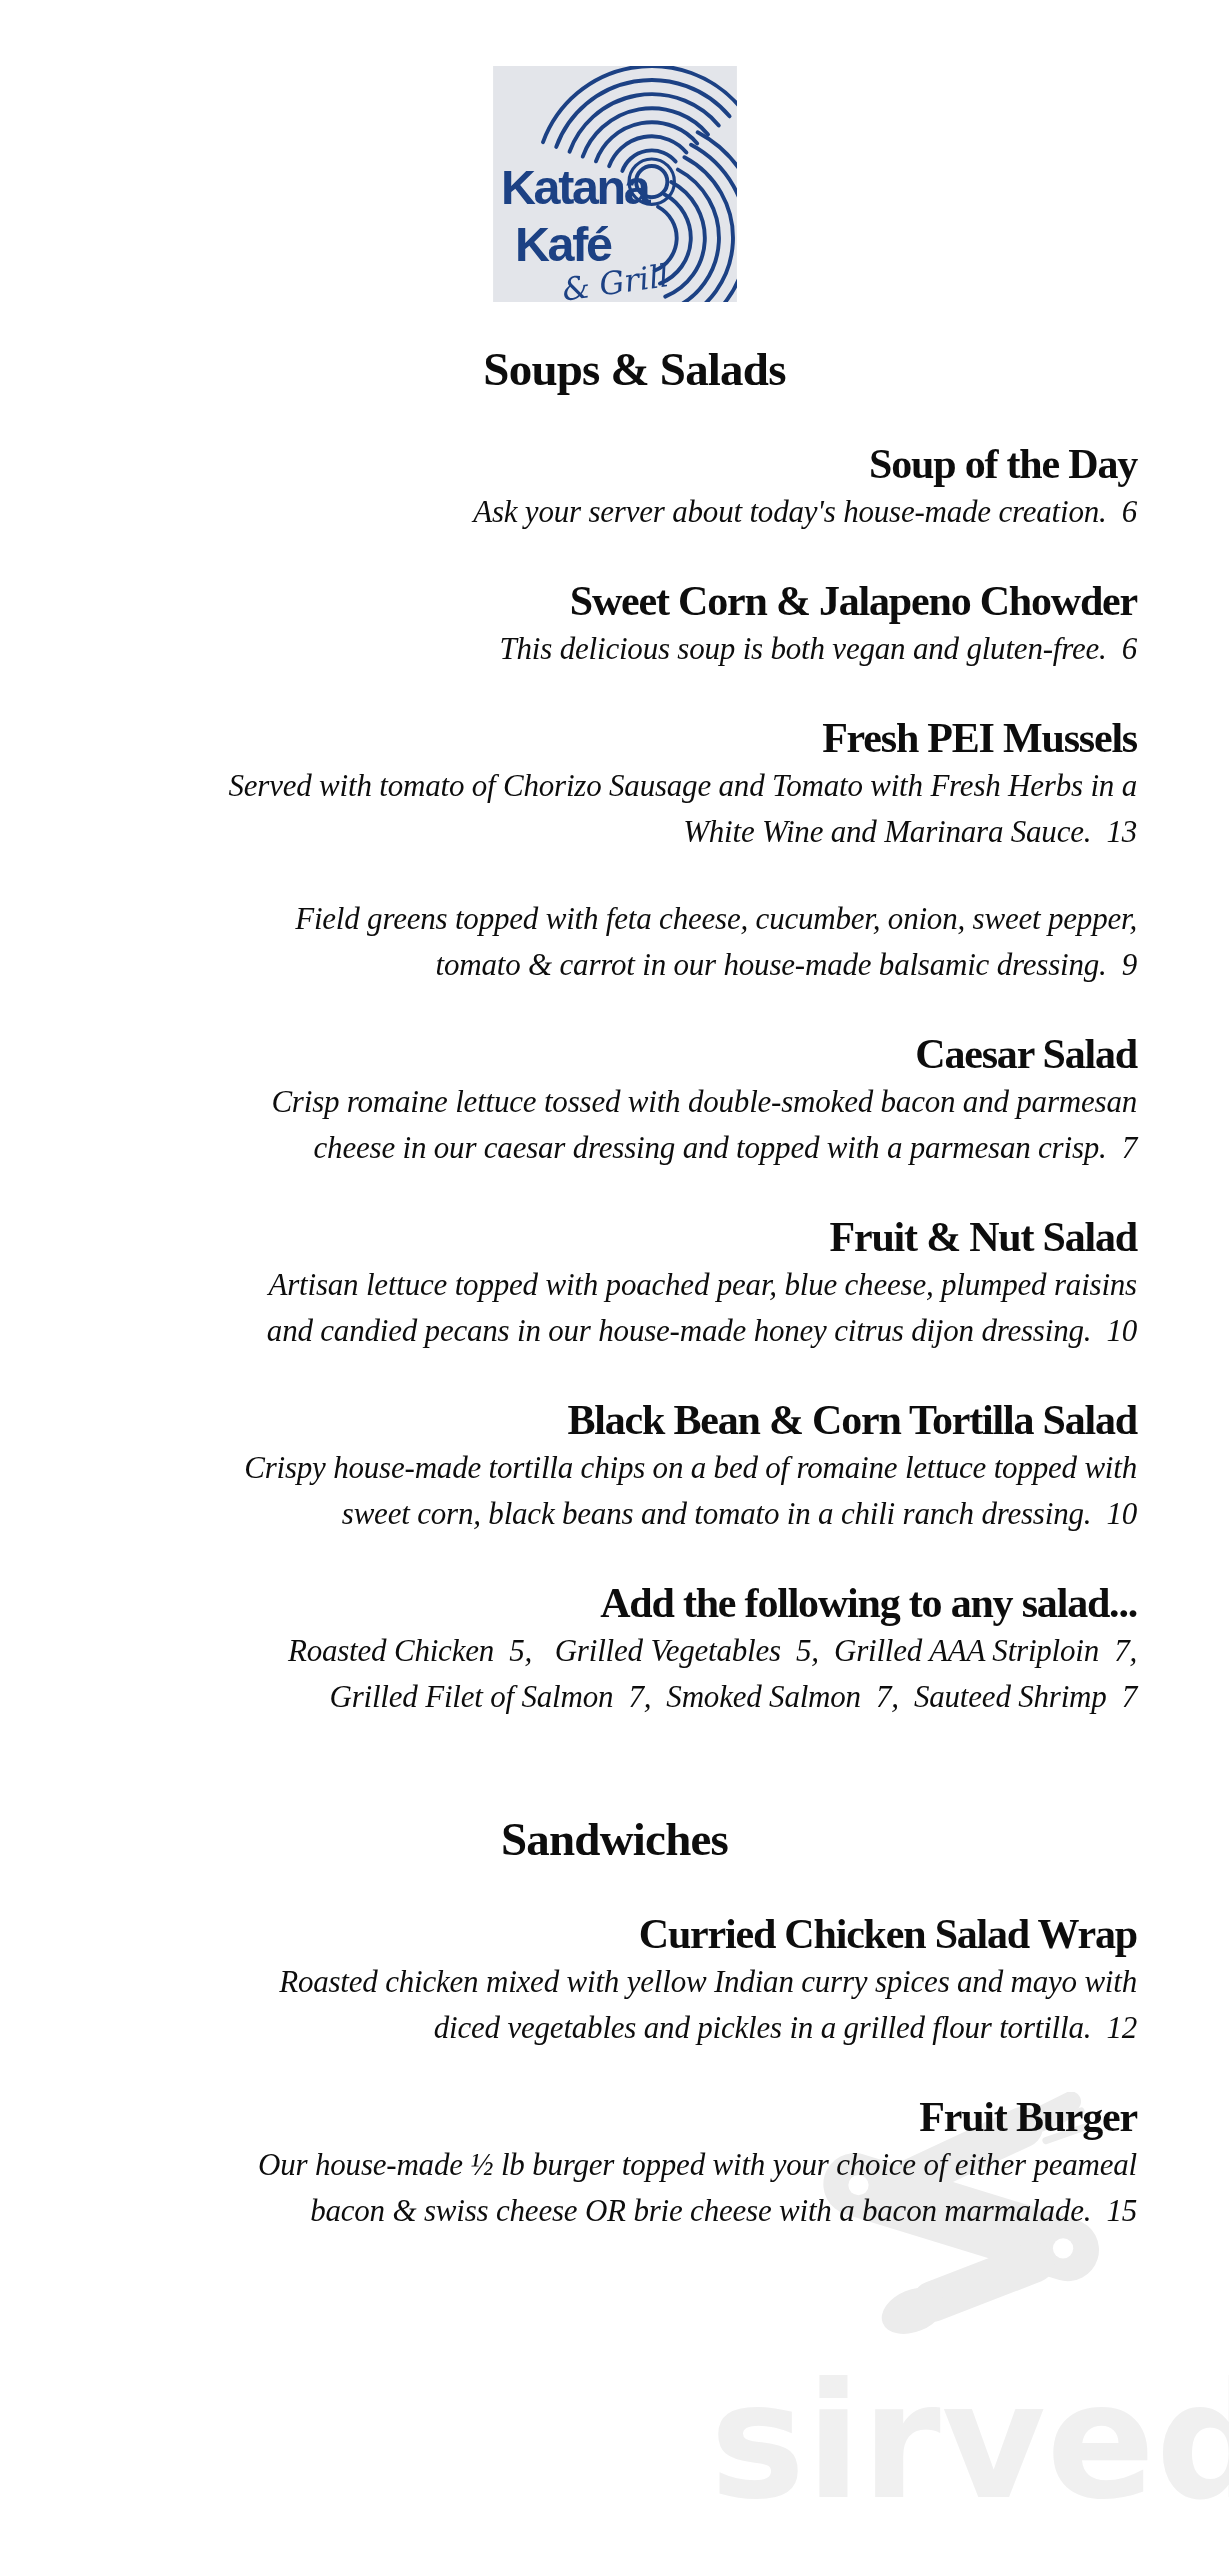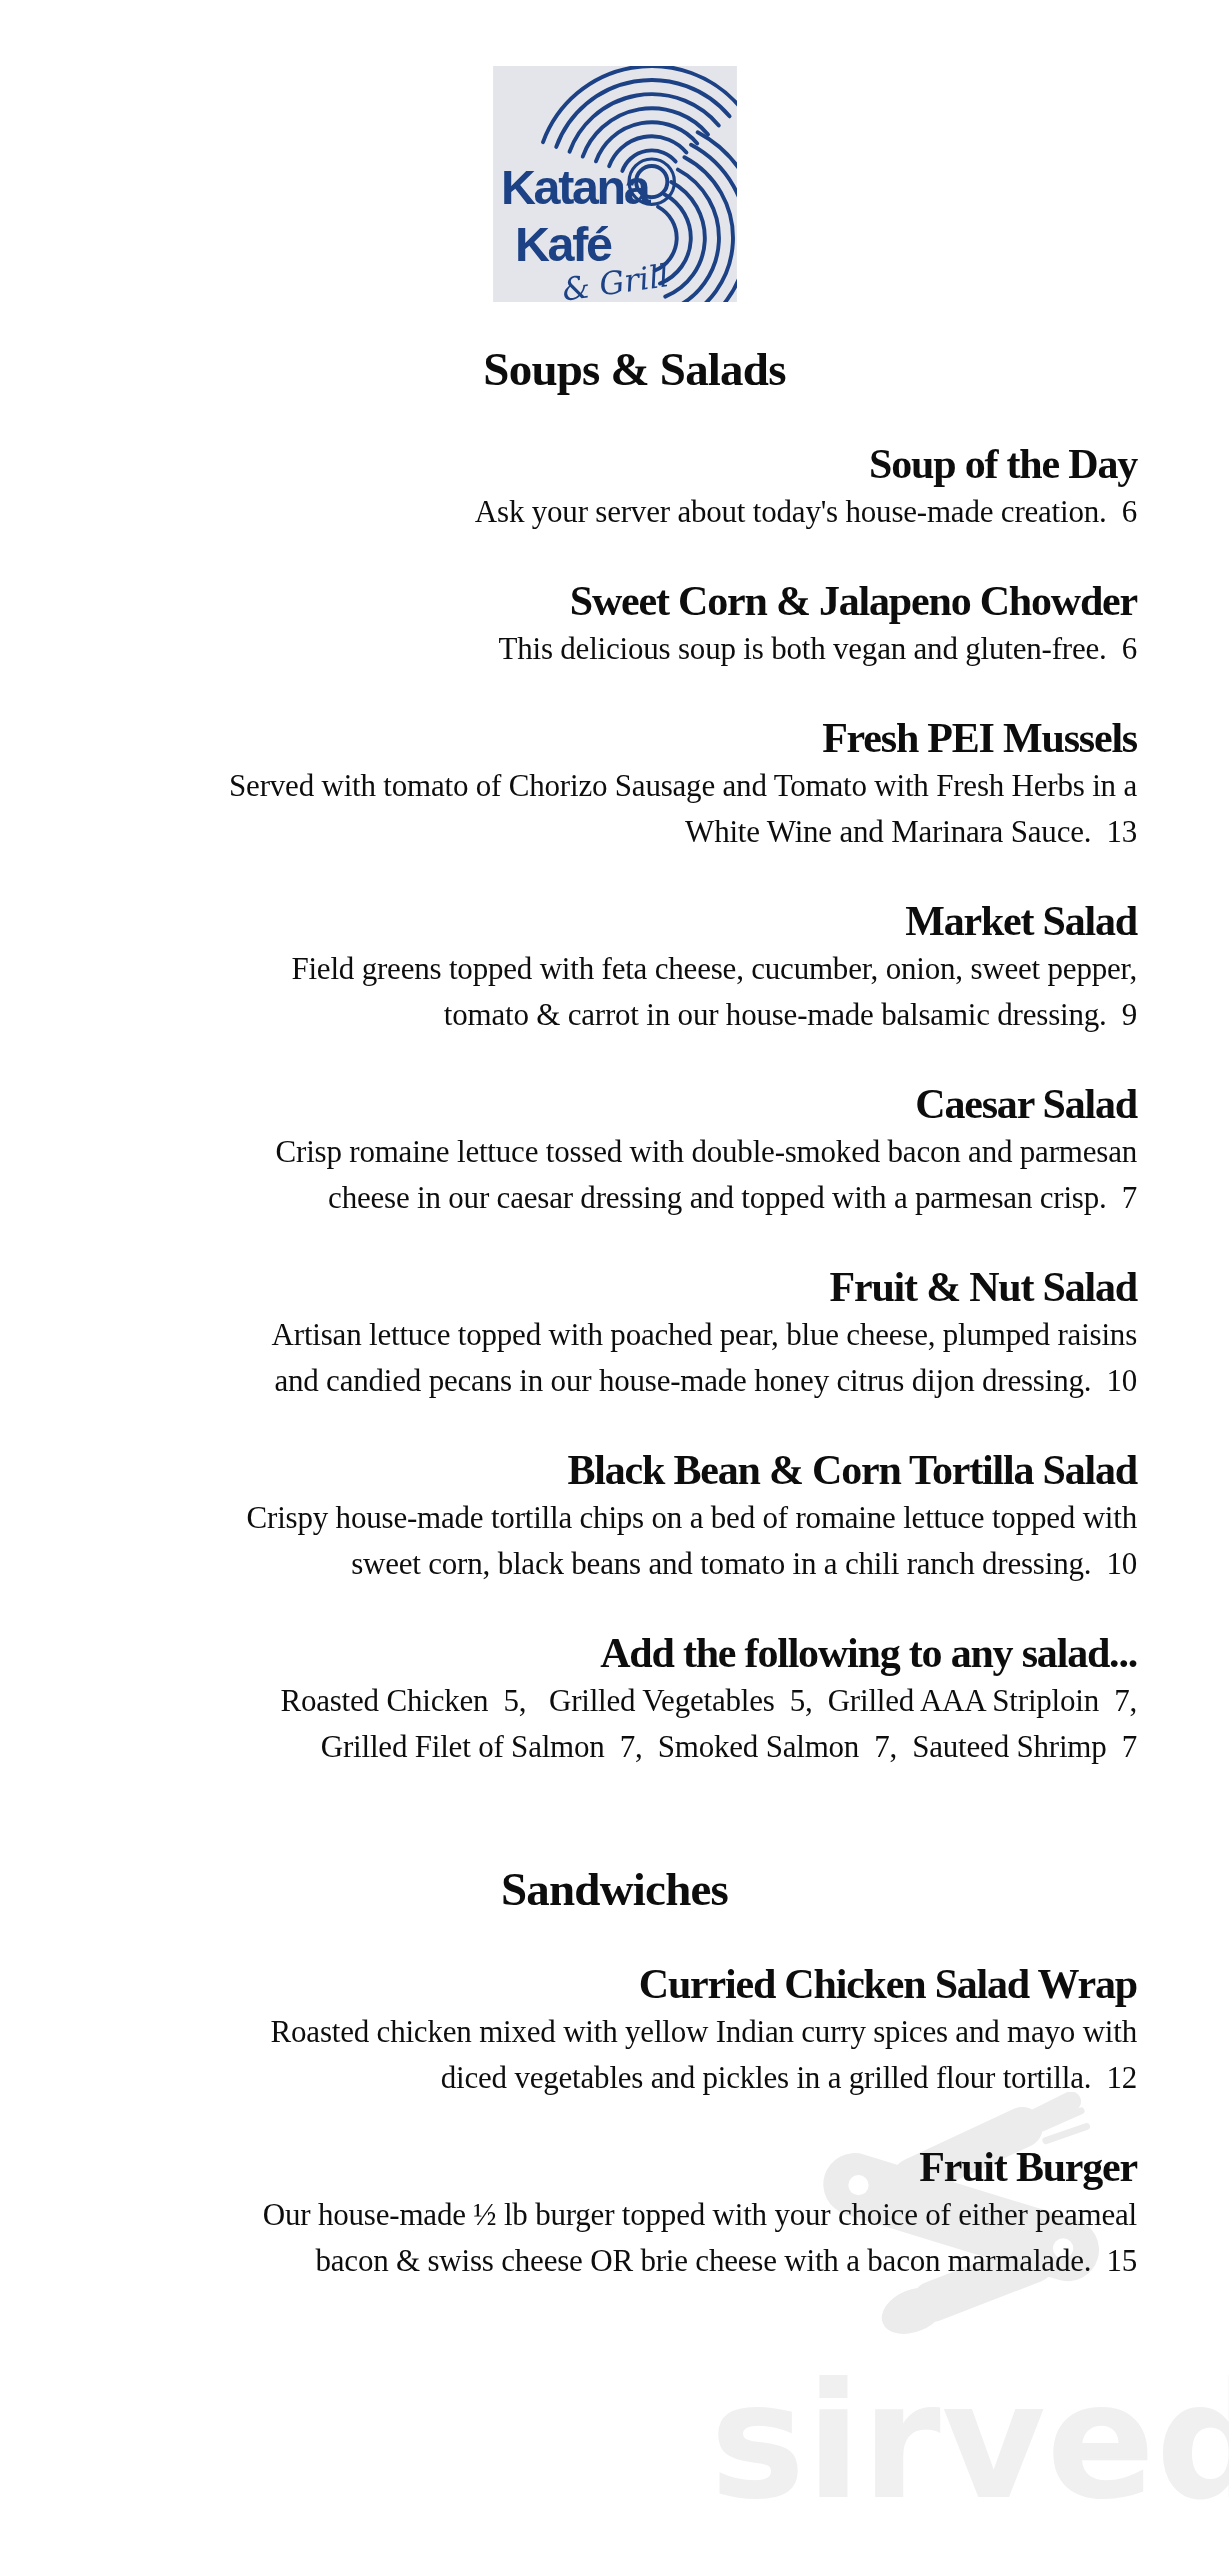--- a/index.html
+++ b/index.html
@@ -35,21 +35,21 @@
   .section-title.second{margin-top:92px;}
   .items{padding:0 92px;margin-top:42px;}
   .menu-item{margin-bottom:41px;text-align:right;}
   .item-name{
     font-size:42px;line-height:50px;
     font-weight:bold;letter-spacing:-1.2px;
     white-space:pre;
   }
   .item-desc{
     font-size:31px;line-height:46px;
-    letter-spacing:-0.2px;
+    font-style:italic;letter-spacing:-0.2px;
     white-space:pre;
   }
 </style>
 </head>
 <body>
 
 <div class="page">
 
   <div class="watermark-layer">
     <svg class="knife-watermark" width="328" height="258" viewBox="0 0 420 330" aria-hidden="true">
@@ -124,21 +124,20 @@
         <div class="item-desc">This delicious soup is both vegan and gluten-free.  6</div>
       </div>
 
       <div class="menu-item">
         <div class="item-name">Fresh PEI Mussels</div>
         <div class="item-desc">Served with tomato of Chorizo Sausage and Tomato with Fresh Herbs in a</div>
         <div class="item-desc">White Wine and Marinara Sauce.  13</div>
       </div>
 
       <div class="menu-item">
-        <div class="item-name">Market Salad</div>
         <div class="item-desc">Field greens topped with feta cheese, cucumber, onion, sweet pepper,</div>
         <div class="item-desc">tomato &amp; carrot in our house-made balsamic dressing.  9</div>
       </div>
 
       <div class="menu-item">
         <div class="item-name">Caesar Salad</div>
         <div class="item-desc">Crisp romaine lettuce tossed with double-smoked bacon and parmesan</div>
         <div class="item-desc">cheese in our caesar dressing and topped with a parmesan crisp.  7</div>
       </div>
 

